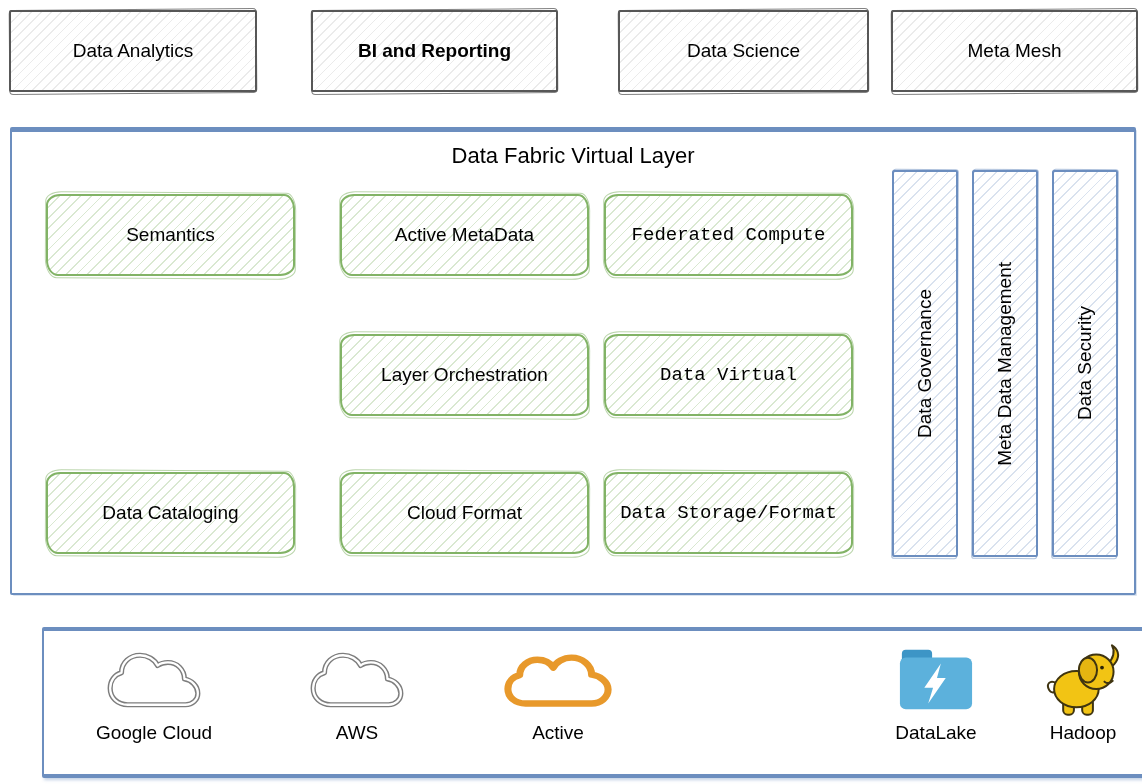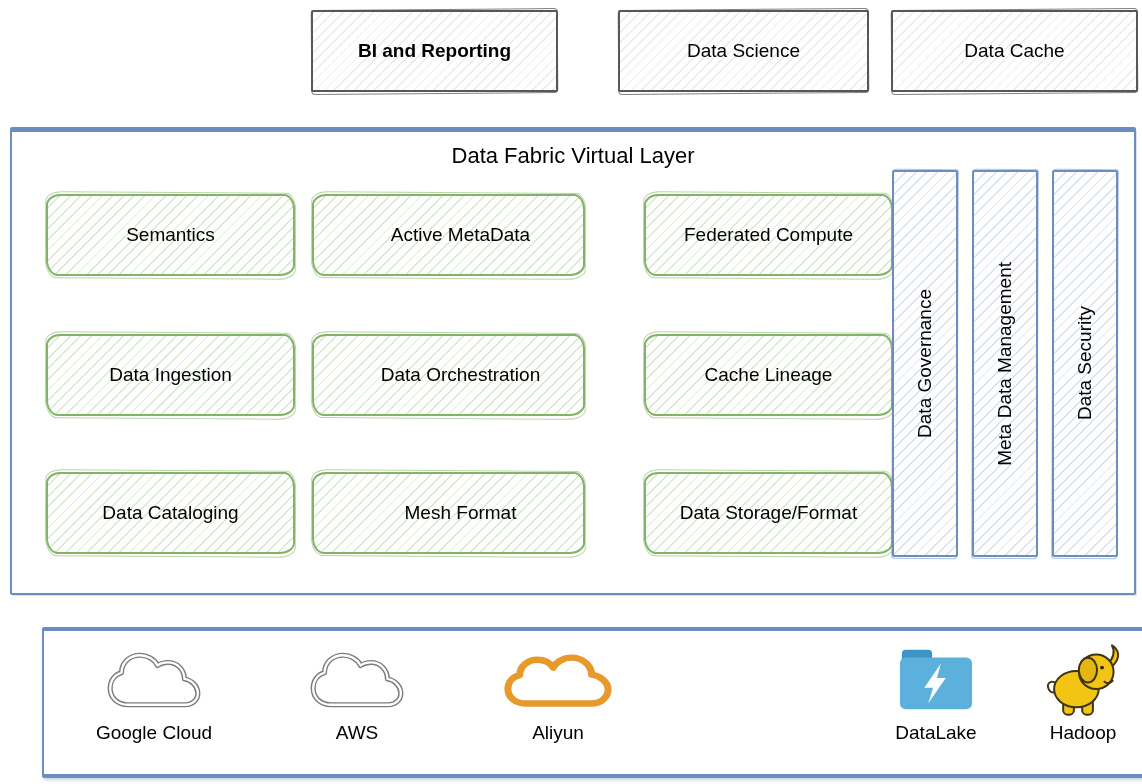--- a/index.html
+++ b/index.html
@@ -42,21 +42,21 @@
     border-radius:14px 11px 15px 12px / 11px 15px 11px 16px;
     display:flex;align-items:center;justify-content:center;
     font-size:19px;
   }
   .cap-box::after{
     content:"";position:absolute;inset:-4px -3px -5px -3px;
     border:1.8px solid rgba(130,179,102,0.55);
     border-radius:16px 10px 18px 12px / 10px 18px 10px 20px;
     transform:rotate(0.4deg);pointer-events:none;
   }
-  .cap-col0{left:34px;} .cap-col1{left:300px;padding-left:24px;} .cap-col2{left:632px;}
+  .cap-col0{left:34px;} .cap-col1{left:328px;} .cap-col2{left:592px;font-family:Liberation Mono, monospace;}
   .cap-row0{top:62px;} .cap-row1{top:202px;} .cap-row2{top:340px;}
 
   
   .pillar{
     position:absolute;top:38px;height:383px;width:62px;
     background-color:#fff;
     background-image:repeating-linear-gradient(135deg, rgba(108,142,191,0.26) 0px, rgba(108,142,191,0.26) 1.3px, transparent 1.3px, transparent 7.5px);
     border:2.2px solid #6c8ebf;border-radius:2px;
     display:flex;align-items:center;justify-content:center;
   }
@@ -86,56 +86,56 @@
   .provider .icon{height:70px;display:flex;align-items:center;justify-content:center;}
   .provider .plabel{margin-top:7px;font-size:19px;white-space:nowrap;}
   .prov0{left:35px;} .prov1{left:238px;} .prov2{left:439px;}
   .prov3{left:632px;} .prov4{left:817px;} .prov5{left:964px;}
 </style>
 </head>
 <body>
 
 <div class="canvas">
 
+  <div class="consumer-box" style="left:9px;width:244px;">
+    <span>Data Analytics</span>
+  </div>
   <div class="consumer-box" style="left:311px;width:243px;font-weight:bold;">
     <span>BI and Reporting</span>
   </div>
   <div class="consumer-box" style="left:609px;width:247px;margin-left:9px;">
     <span>Data Science</span>
   </div>
   <div class="consumer-box" style="left:891px;width:243px;">
-    <span>Data Cache</span>
+    <span>Meta Mesh</span>
   </div>
 
   <div class="fabric">
     <div class="fabric-title">Data Fabric Virtual Layer</div>
 
     <div class="cap-box cap-col0 cap-row0">
       <span>Semantics</span>
     </div>
     <div class="cap-box cap-col1 cap-row0">
       <span>Active MetaData</span>
     </div>
     <div class="cap-box cap-col2 cap-row0">
       <span>Federated Compute</span>
     </div>
-    <div class="cap-box cap-col0 cap-row1">
-      <span>Data Ingestion</span>
-    </div>
     <div class="cap-box cap-col1 cap-row1">
-      <span>Data Orchestration</span>
+      <span>Layer Orchestration</span>
     </div>
     <div class="cap-box cap-col2 cap-row1">
-      <span>Cache Lineage</span>
+      <span>Data Virtual</span>
     </div>
     <div class="cap-box cap-col0 cap-row2">
       <span>Data Cataloging</span>
     </div>
     <div class="cap-box cap-col1 cap-row2">
-      <span>Mesh Format</span>
+      <span>Cloud Format</span>
     </div>
     <div class="cap-box cap-col2 cap-row2">
       <span>Data Storage/Format</span>
     </div>
 
     <div class="pillar pillar0">
       <span>Data Governance</span>
     </div>
     <div class="pillar pillar1">
       <span>Meta Data Management</span>
@@ -166,21 +166,21 @@
       </span>
       <span class="plabel">AWS</span>
     </div>
 
     <div class="provider prov2">
       <span class="icon">
         <svg width="112" height="64" viewBox="0 0 95 60" preserveAspectRatio="none">
           <path d="M 20 52 C 11 52 5 46 5 38.5 C 5 32 9 27 15 25.5 C 15 17 22 11 30 11 C 36 11 41 14 43.5 18.5 C 46 13 52 9 59 9 C 68 9 76 16 76 25 C 83 26 90 31.5 90 39 C 90 46 84 52 76 52 Z" fill="#ffffff" stroke="#E8992B" stroke-width="6" stroke-linejoin="round"></path>
         </svg>
       </span>
-      <span class="plabel">Aliyun</span>
+      <span class="plabel">Active</span>
     </div>
 
 
     <div class="provider prov5">
       <span class="icon">
         <svg width="86" height="76" viewBox="0 0 100 92">
           <g stroke="#3f3410" stroke-width="2.4" stroke-linejoin="round" stroke-linecap="round">
             <path d="M18,50 C10,45 5,51 9,58 C11,62 16,62 17,58" fill="none"></path>
             <rect x="26" y="68" width="13" height="20" rx="5.5" fill="#F2C414"></rect>
             <rect x="49" y="68" width="13" height="20" rx="5.5" fill="#F2C414"></rect>

